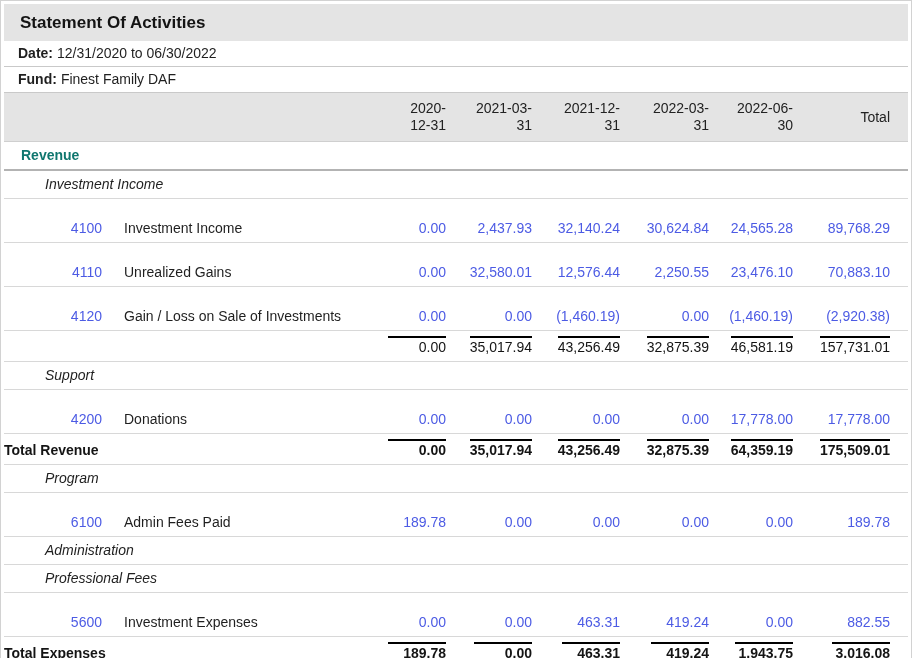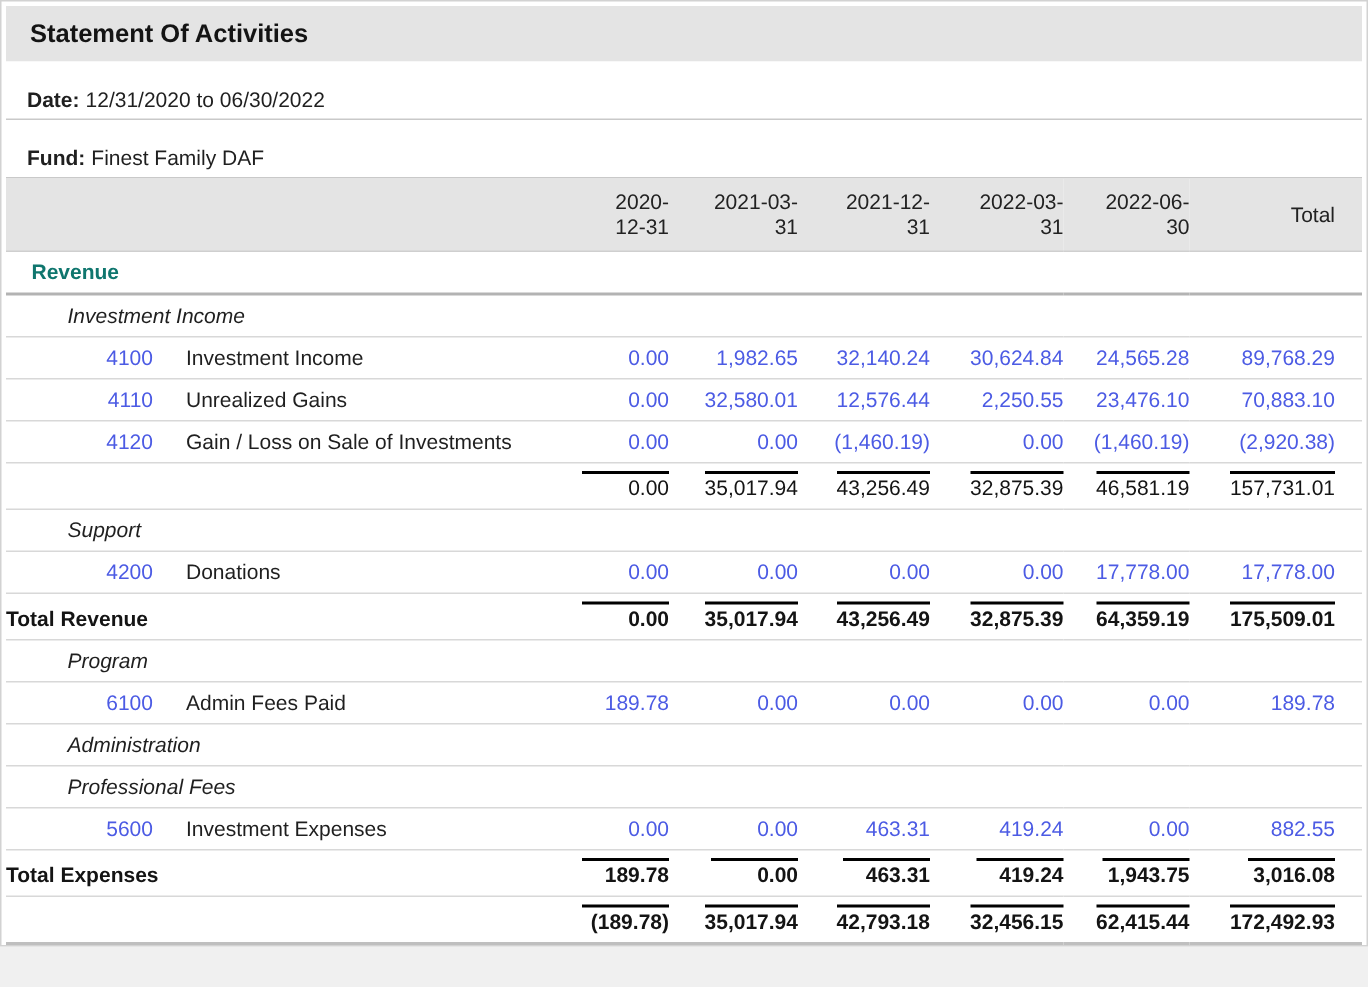--- a/index.html
+++ b/index.html
@@ -27,21 +27,21 @@
     padding:3px 3px 0 3px;
   }
   .title-band{
     background:var(--band);
     padding:7px 10px 7px 16px;
   }
   .title-band .tl{
     font-size:17px;line-height:23px;font-weight:bold;color:#141414;
   }
   .meta-row{
-    padding:17px 10px 4px 14px;
+    padding:4px 10px 4px 14px;
     font-size:14px;line-height:17px;
     border-bottom:1px solid var(--metaline);
     background:#fff;
   }
   .meta-row .mlabel{font-weight:bold;}
   .meta-row .mvalue{margin-left:4px;}
   table.report{
     width:100%;
     border-collapse:collapse;
     table-layout:fixed;
@@ -69,21 +69,21 @@
     vertical-align:bottom;
   }
   tr.r-section td{border-bottom:2px solid var(--heavyline);}
   tr.r-grand td{border-bottom:2px solid #bfbfbf;}
   td.num{text-align:right;}
   td.num.last{padding-right:18px;}
   .sec{font-weight:bold;padding-left:17px;color:#0f766e;}
   .sub{font-style:italic;padding-left:41px;}
   .anum{
     display:inline-block;width:98px;text-align:right;
-    color:var(--accent);text-decoration:none;cursor:pointer;
+    color:var(--accent);text-decoration:none;cursor:pointer;margin-top:16px;
   }
   .aname{margin-left:22px;}
   td.tlab{text-align:left;padding-right:2px;}
   .tl{font-weight:bold;color:#141414;}
   .blue{color:var(--accent);}
   .ovl{
     display:inline-block;min-width:58px;text-align:right;
     border-top:2px solid #000;padding-top:1px;color:#141414;
   }
   .ovl.bold{font-weight:bold;}
@@ -146,21 +146,21 @@
           <td class="num"></td>
           <td class="num"></td>
           <td class="num"></td>
           <td class="num"></td>
           <td class="num"></td>
           <td class="num last"></td>
         </tr>
         <tr class="r r-account">
           <td class="lbl"><a class="anum">4100</a><span class="aname">Investment Income</span></td>
           <td class="num"><span class="blue">0.00</span></td>
-          <td class="num"><span class="blue">1,982.65</span></td>
+          <td class="num"><span class="blue">2,437.93</span></td>
           <td class="num"><span class="blue">32,140.24</span></td>
           <td class="num"><span class="blue">30,624.84</span></td>
           <td class="num"><span class="blue">24,565.28</span></td>
           <td class="num last"><span class="blue">89,768.29</span></td>
         </tr>
         <tr class="r r-account">
           <td class="lbl"><a class="anum">4110</a><span class="aname">Unrealized Gains</span></td>
           <td class="num"><span class="blue">0.00</span></td>
           <td class="num"><span class="blue">32,580.01</span></td>
           <td class="num"><span class="blue">12,576.44</span></td>

